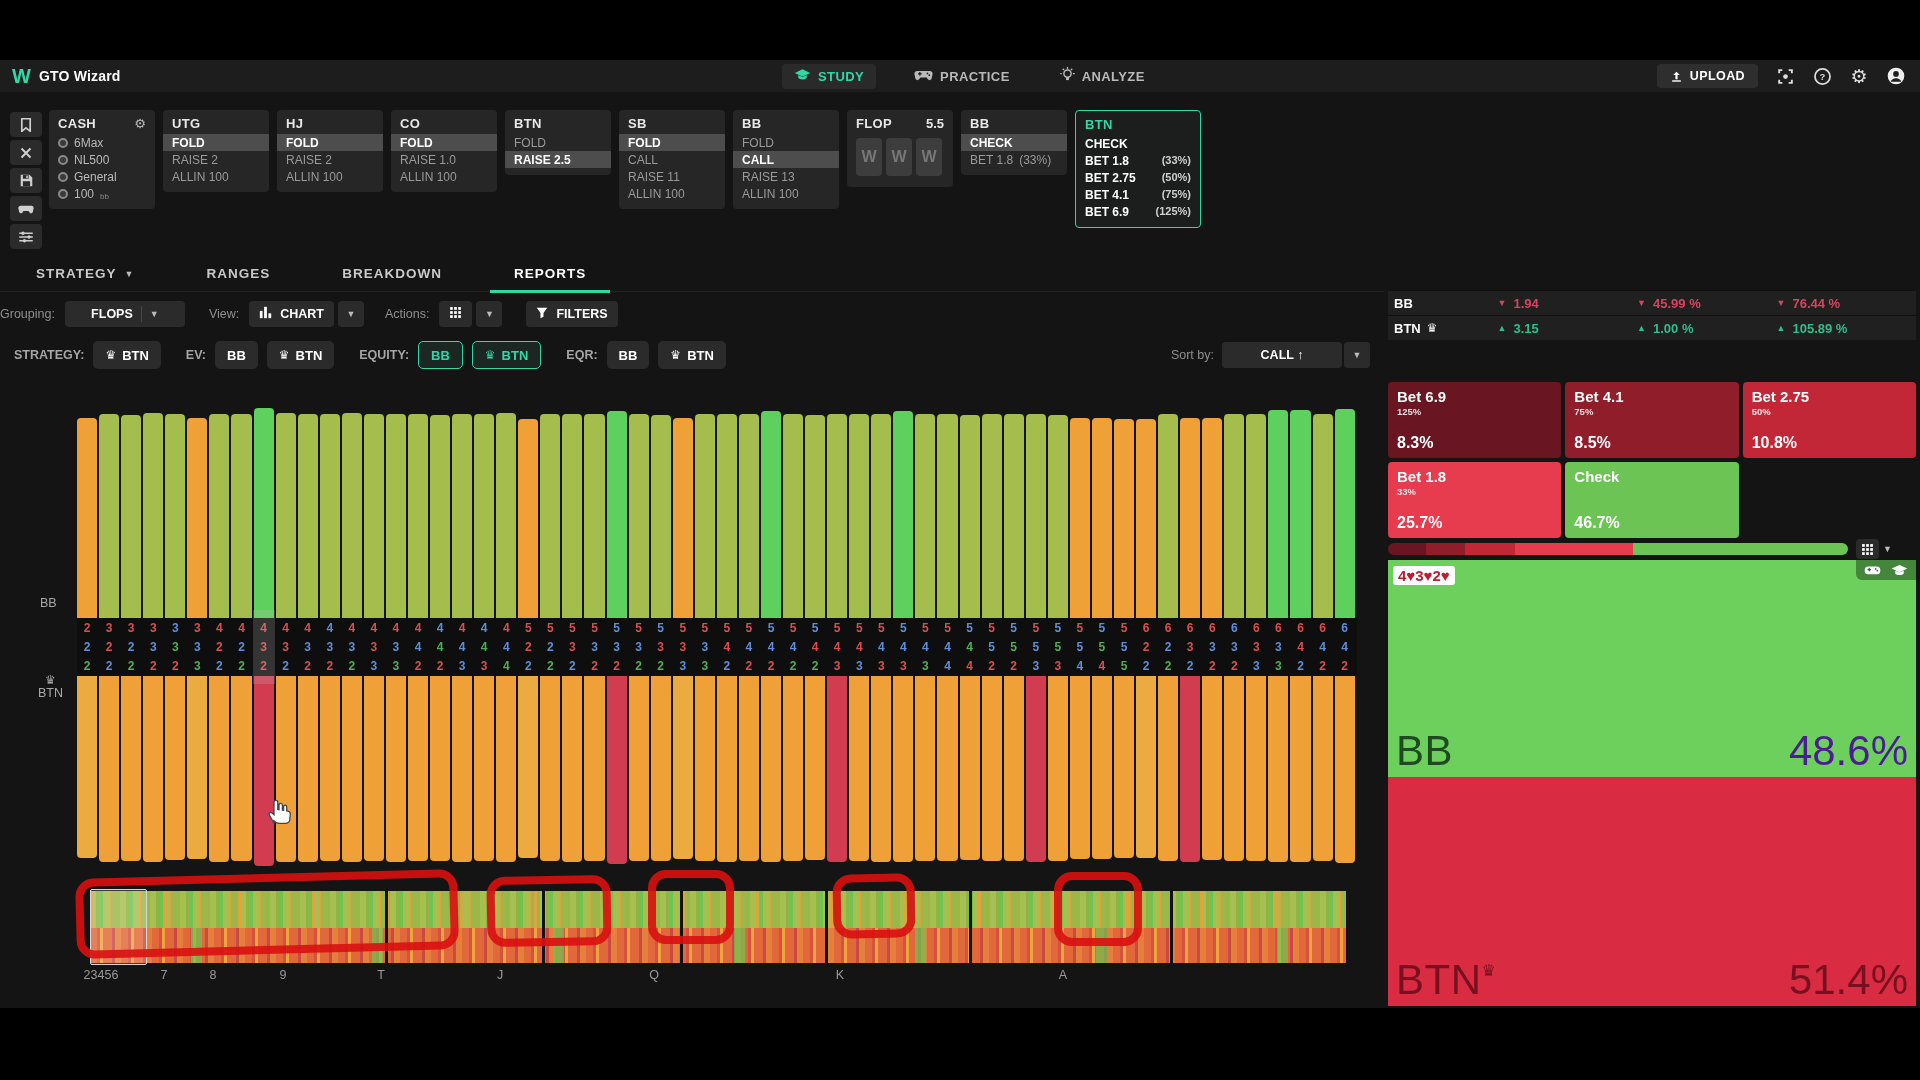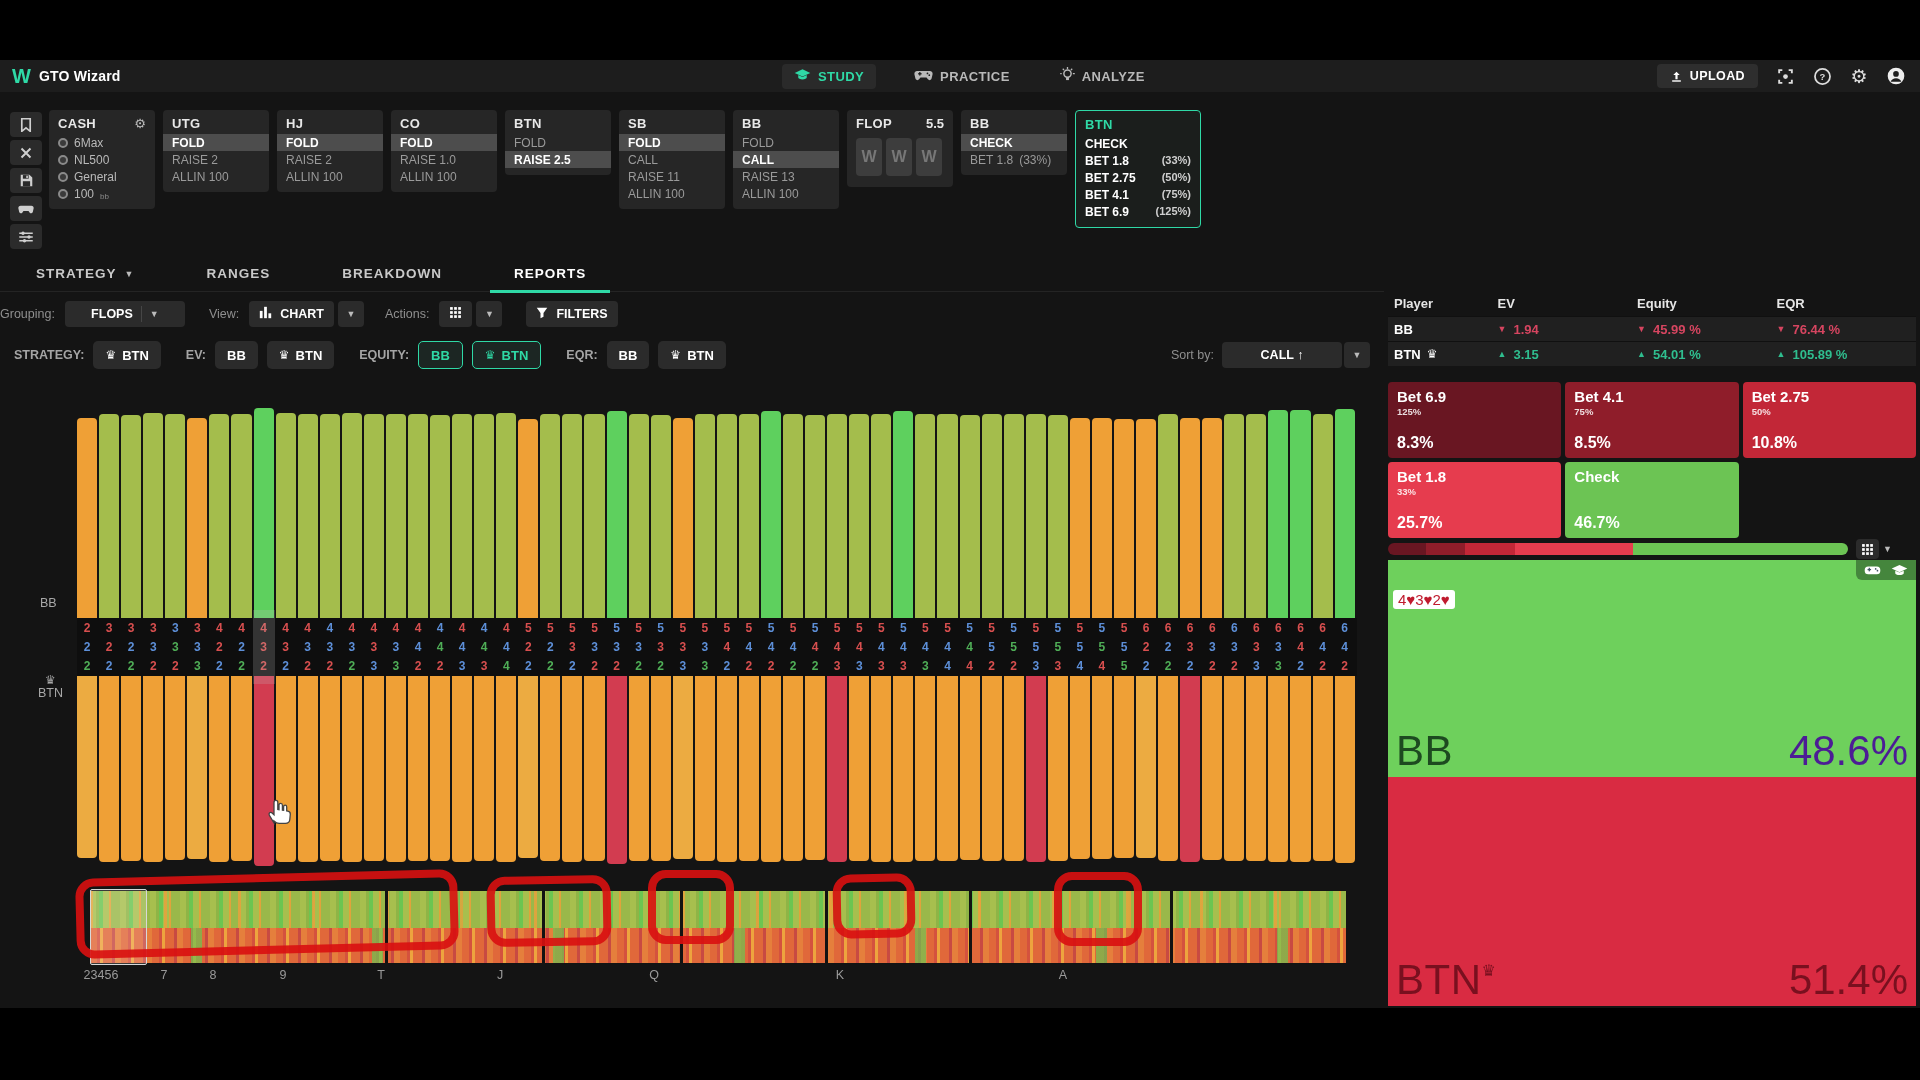--- a/index.html
+++ b/index.html
@@ -123,21 +123,21 @@
   .tile .ts { font-size:9.5px; font-weight:bold; opacity:.85; margin-top:1px; }
   .tile .tf { position:absolute; left:9px; bottom:6px; font-size:16px; font-weight:bold; }
   #strip { position:absolute; left:4px; top:483px; width:460px; height:12px; border-radius:6px;
     overflow:hidden; display:flex; }
   #strip-icons { position:absolute; left:472px; top:479px; display:flex; gap:4px; align-items:center; }
   #treemap { position:absolute; left:4px; top:500px; width:528px; height:446px; }
   .tm-region { position:absolute; left:0; width:100%; }
   .tm-label { position:absolute; left:8px; bottom:2px; font-size:42px; letter-spacing:.5px; }
   .tm-pct { position:absolute; right:8px; bottom:2px; font-size:42px; }
   #board-chip { position:absolute; left:5px; top:6px; background:#fff; border-radius:3px;
-    padding:1px 5px; color:#c01b2e; font-weight:normal; font-size:15px; z-index:6;margin-top:24px; }
+    padding:1px 5px; color:#c01b2e; font-weight:bold; font-size:15px; z-index:6; }
   #tm-icons { position:absolute; right:0; top:0; background:rgba(20,45,25,.45); border-radius:0 0 0 6px;
     padding:3px 8px; display:flex; gap:10px; color:#fff; z-index:6; }
 
   #cursor { position:absolute; z-index:60; }
 </style>
 </head>
 <body>
 
 <div id="stage">
   <div id="app">
@@ -1164,26 +1164,20 @@
     <div id="annos">
         <div class="anno" style="left:76px;top:814px;width:382px;height:80px;transform:rotate(-1.5deg);border-color:#d91111e8"></div>
         <div class="anno" style="left:487px;top:816px;width:124px;height:70px;transform:rotate(-1deg);border-color:#d91111e8"></div>
         <div class="anno" style="left:648px;top:810px;width:86px;height:74px;transform:rotate(0deg);border-color:#d91111e8"></div>
         <div class="anno" style="left:833px;top:814px;width:82px;height:64px;transform:rotate(-1deg);border-color:#d91111e8"></div>
         <div class="anno" style="left:1054px;top:812px;width:88px;height:74px;transform:rotate(0deg);border-color:#d91111e8"></div>
       </div>
 
     <div id="rpanel">
       <div id="ptable">
-          <div class="prow">
-     <div class="pc0 hdr">Player</div>
-            <div class="pc hdr">EV</div>
-     <div class="pc hdr">Equity</div>
-            <div class="pc hdr">EQR</div>
-          </div>
           <div class="prow body">
       <div class="pc0">BB</div>
       <div class="pc neg">
               <span class="tri">▼</span>
               <span>1.94</span>
             </div>
       <div class="pc neg">
               <span class="tri">▼</span>
               <span>45.99 %</span>
             </div>
@@ -1193,21 +1187,21 @@
             </div>
           </div>
           <div class="prow body">
       <div class="pc0">BTN <span class="crown" style="color:#fff">♛</span></div>
       <div class="pc pos">
               <span class="tri">▲</span>
               <span>3.15</span>
             </div>
       <div class="pc pos">
               <span class="tri">▲</span>
-              <span>54.01 %</span>
+              <span>1.00 %</span>
             </div>
       <div class="pc pos">
               <span class="tri">▲</span>
               <span>105.89 %</span>
             </div>
           </div>
         </div>
       <div id="tiles">
           <div class="tile" style="background:#691622">
      <div class="tl">Bet 6.9</div>

